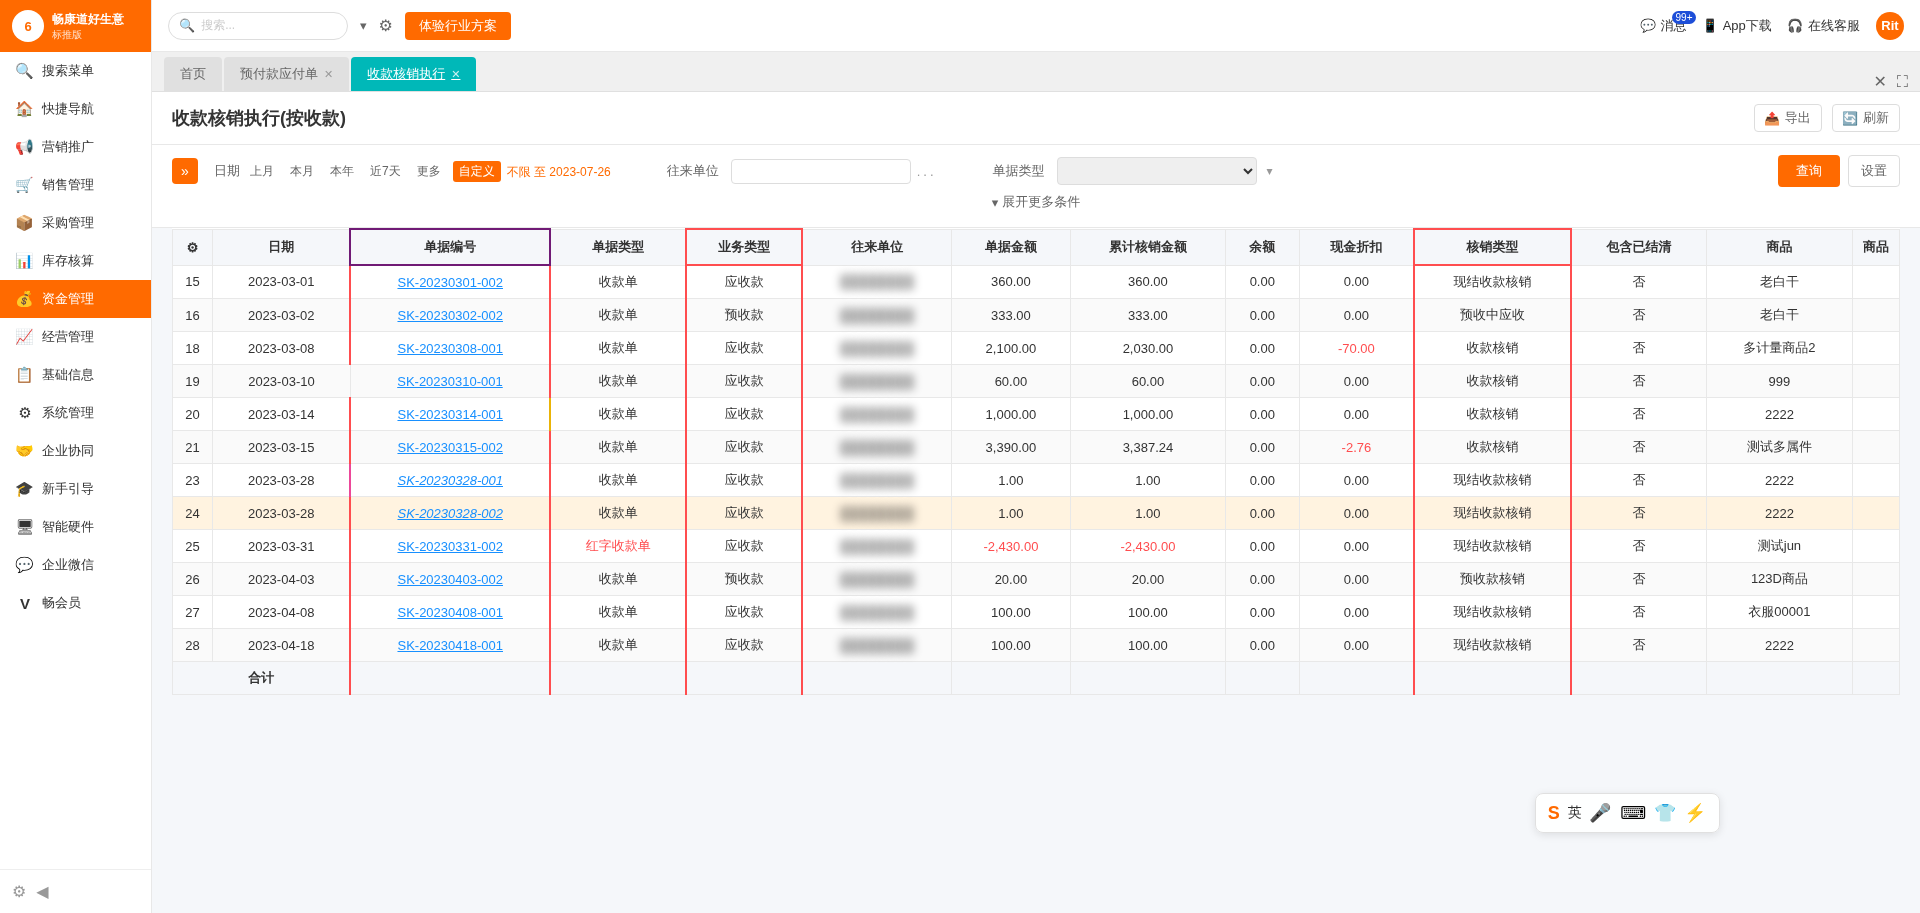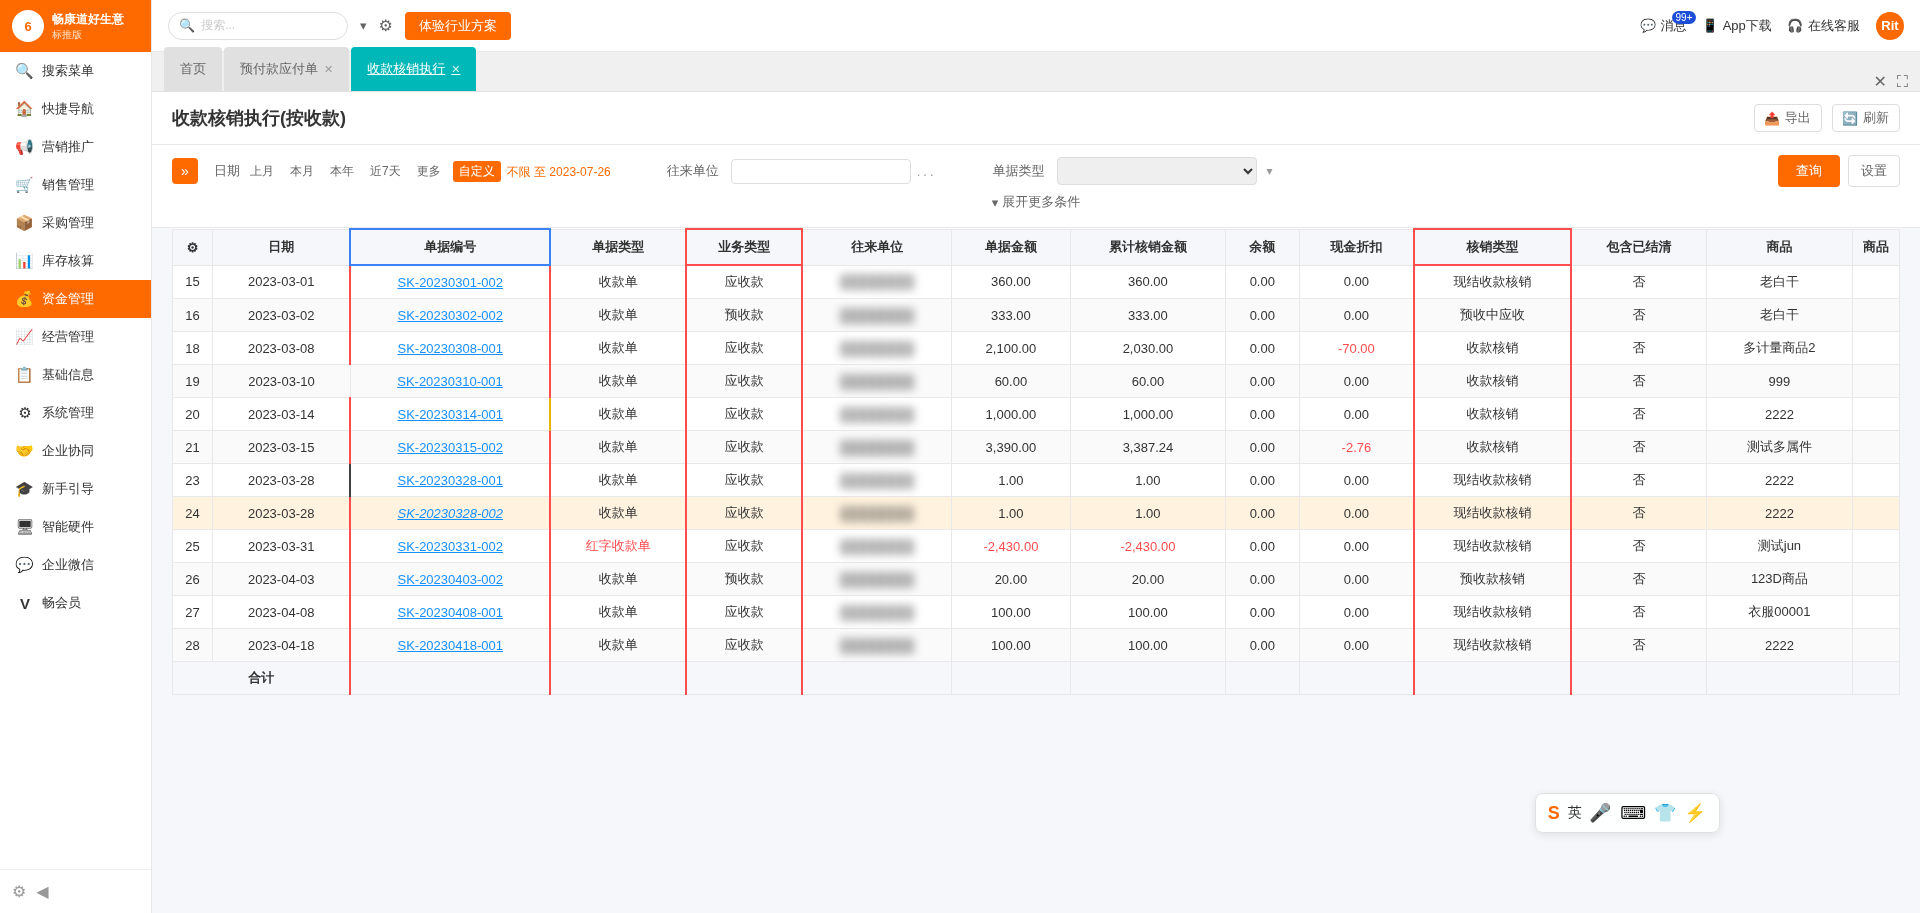--- a/index.html
+++ b/index.html
@@ -28,21 +28,21 @@
     .topbar-btn { background: #ff6a00; color: #fff; border: none; border-radius: 4px; padding: 5px 14px; cursor: pointer; font-size: 13px; }
     .topbar-right { margin-left: auto; display: flex; align-items: center; gap: 16px; }
     .topbar-msg { display: flex; align-items: center; gap: 4px; color: #333; font-size: 13px; cursor: pointer; position: relative; }
     .badge { background: #1d4ed8; color: #fff; border-radius: 10px; font-size: 10px; padding: 1px 4px; position: absolute; top: -6px; right: -10px; }
     .topbar-app { display: flex; align-items: center; gap: 4px; color: #333; font-size: 13px; cursor: pointer; }
     .topbar-service { display: flex; align-items: center; gap: 4px; color: #333; font-size: 13px; cursor: pointer; }
     .topbar-avatar { width: 28px; height: 28px; background: #ff6a00; border-radius: 50%; color: #fff; display: flex; align-items: center; justify-content: center; font-size: 12px; font-weight: bold; cursor: pointer; }
 
     
     .tabs { height: 40px; background: #f0f0f0; display: flex; align-items: flex-end; padding: 0 12px; gap: 2px; border-bottom: 1px solid #e0e0e0; }
-    .tab { height: 44px; display: flex; align-items: center; padding: 0 16px; gap: 6px; background: #e0e0e0; border-radius: 4px 4px 0 0; cursor: pointer; color: #666; font-size: 13px; margin-top: 24px; }
+    .tab { height: 34px; display: flex; align-items: center; padding: 0 16px; gap: 6px; background: #e0e0e0; border-radius: 4px 4px 0 0; cursor: pointer; color: #666; font-size: 13px; margin-top: 24px; }
     .tab.active { background: #fff; color: #333; border: 1px solid #e0e0e0; border-bottom: none; text-decoration: underline; }
     .tab-close { color: #999; font-size: 11px; }
     .tabs-right { margin-left: auto; display: flex; align-items: center; gap: 10px; }
     .tabs-icon-btn { color: #666; font-size: 16px; cursor: pointer; }
 
     
     .page { flex: 1; overflow: hidden; display: flex; flex-direction: column; background: #f5f7fa; }
     .page-header { background: #fff; padding: 12px 20px; border-bottom: 1px solid #e8e8e8; display: flex; align-items: center; justify-content: space-between; }
     .page-title { font-size: 18px; font-weight: bold; color: #333; }
     .page-actions { display: flex; gap: 10px; }
@@ -272,21 +272,21 @@
         <span>展开更多条件</span>
       </div>
     </div>
 
     <div class="table-area">
       <table class="data-table">
         <thead>
           <tr>
             <th style="width:40px;">⚙</th>
             <th>日期</th>
-            <th style="border:2px solid #3b82f6;margin-top:48px;">单据编号</th>
+            <th style="border:2px solid #701a75;margin-top:48px;">单据编号</th>
             <th>单据类型</th>
             <th style="border:2px solid #ff4d4f;">业务类型</th>
             <th>往来单位</th>
             <th>单据金额</th>
             <th>累计核销金额</th>
             <th>余额</th>
             <th>现金折扣</th>
             <th style="border:2px solid #ff4d4f;">核销类型</th>
             <th>包含已结清</th>
             <th>商品</th>
@@ -398,21 +398,21 @@
     <td>0.00</td>
     <td style="color:#ff4d4f;">-2.76</td>
     <td style="border-left:2px solid #ff4d4f;border-right:2px solid #ff4d4f;">收款核销</td>
     <td>否</td>
     <td>测试多属件</td>
     <td style="width:40px;"></td>
   </tr>
             <tr>
     <td>23</td>
     <td>2023-03-28</td>
-    <td style="border-left:2px solid #404040;border-right:2px solid #ff4d4f;">
+    <td style="border-left:2px solid #ec4899;border-right:2px solid #ff4d4f;font-style:italic;">
       <a class="link-cell">SK-20230328-001</a>
     </td>
     <td style="">收款单</td>
     <td style="border-left:2px solid #ff4d4f;border-right:2px solid #ff4d4f;">应收款</td>
     <td><span class="blurred">████████</span></td>
     <td style="">1.00</td>
     <td style="">1.00</td>
     <td>0.00</td>
     <td style="">0.00</td>
     <td style="border-left:2px solid #ff4d4f;border-right:2px solid #ff4d4f;">现结收款核销</td>

